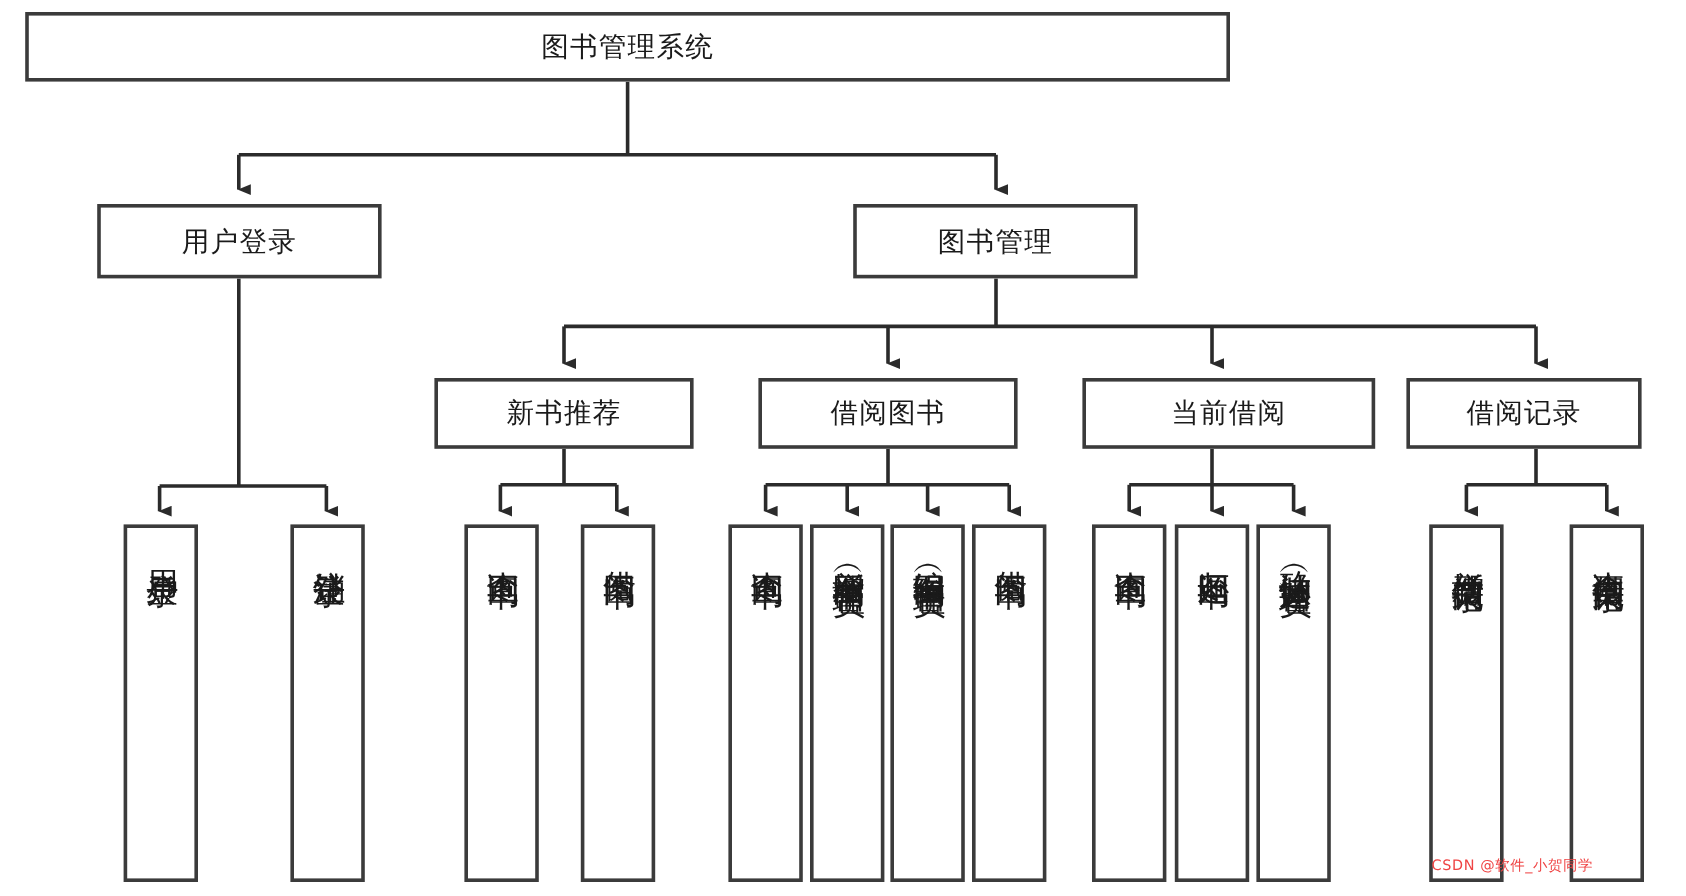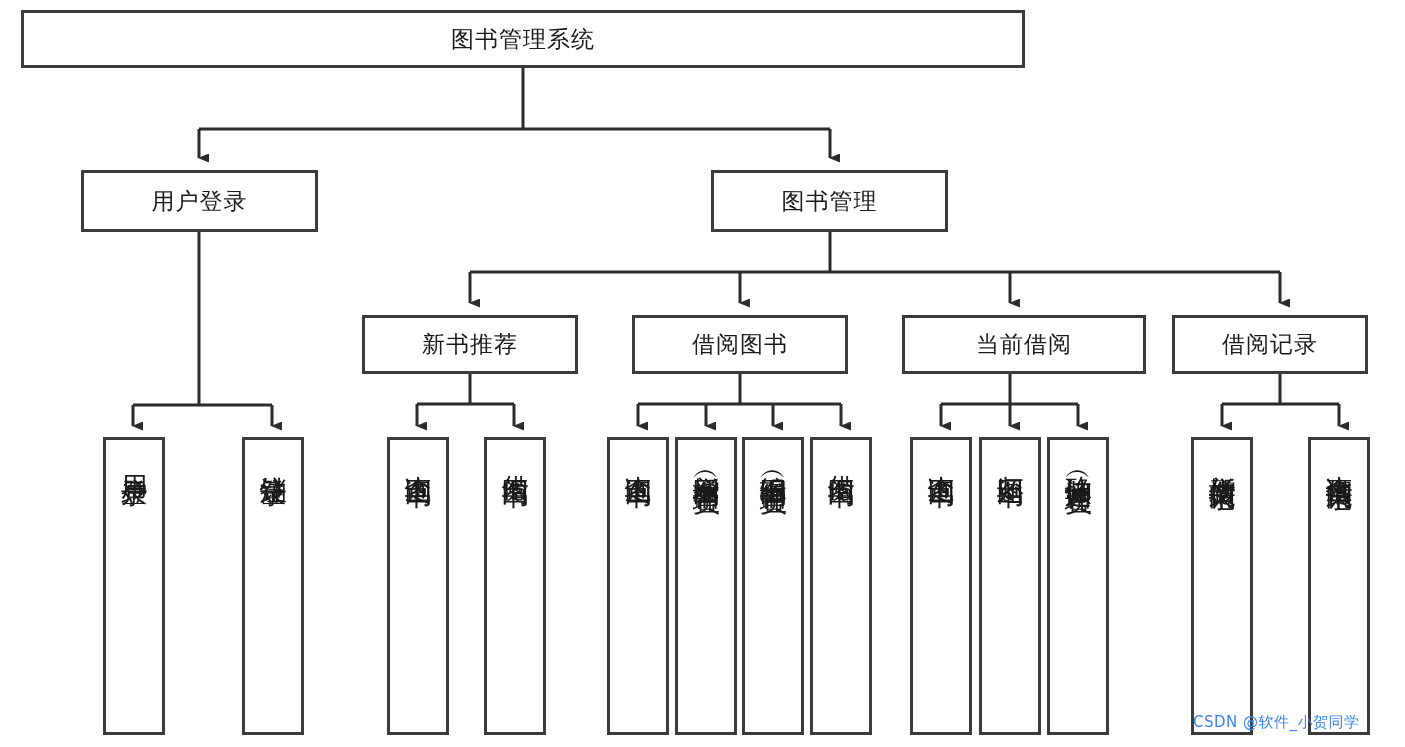--- a/index.html
+++ b/index.html
@@ -50,22 +50,22 @@
     font-size: 27px;
     line-height: 1.06;
     letter-spacing: 2px;
     white-space: nowrap;
   }
   .node.root {
     border-width: 3px;
   }
   .watermark {
     position: absolute;
-    font-size: 15px;
-    color: #3b82f6;
+    font-size: 12px;
+    color: #ef4444;
     white-space: nowrap;
     letter-spacing: 0.5px;
   }
 </style>
 </head>
 <body>
 
 <div id="canvas">
 
   <svg class="edges" viewBox="0 0 1405 747">

